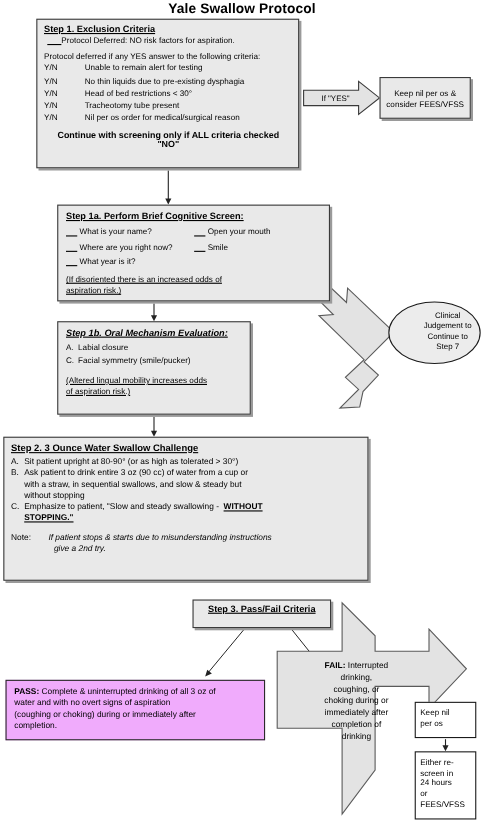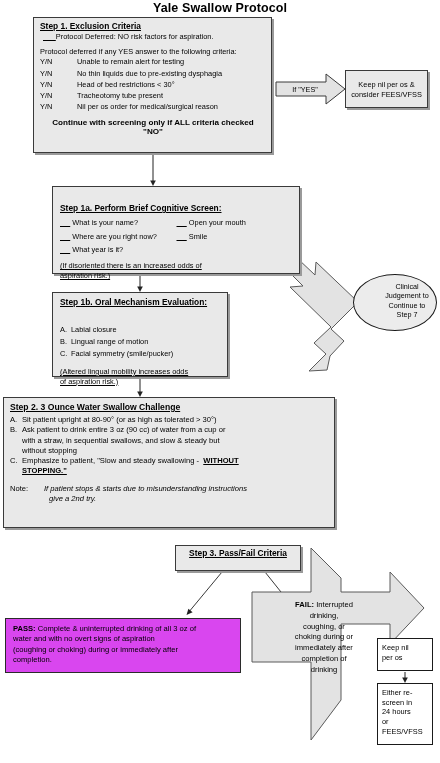--- a/index.html
+++ b/index.html
@@ -34,21 +34,21 @@
   }
 
   
   .box {
     background: #e9e9e9;
     border: 1px solid #3a3a3a;
     box-sizing: border-box;
     box-shadow: 2px 2px 0 0 #9a9a9a;
   }
   .box.plain {
-    background: #d946ef;
+    background: #f0abfc;
     box-shadow: none;
     border: 1px solid #2b2b2b;
   }
   .box.white {
     background: #ffffff;
     box-shadow: none;
     border: 1px solid #1a1a1a;
   }
   .hdr {
     font-weight: bold;
@@ -74,31 +74,31 @@
     left: 281px; top: 85px; width: 48px;
     font-size: 7.2px; text-align: center;
   }
   #keepnil-box { left: 345px; top: 70px; width: 83px; height: 38px; }
   #keepnil-box .inner {
     font-size: 7.4px; text-align: center; padding: 9px 4px 0 4px; line-height: 1.35;
   }
 
   
   #step1a { left: 52px; top: 186px; width: 248px; height: 88px; }
-  #step1a .inner { padding: 16px 6px 0 7px; font-size: 7.4px; }
+  #step1a .inner { padding: 4px 6px 0 7px; font-size: 7.4px; }
   #step1a .hdr { font-size: 8.4px; margin-bottom: 3px; }
   .cog-grid { display: flex; }
   .cog-col { width: 50%; }
   .cog-item { font-size: 7.4px; line-height: 1.85; }
   .cog-note { font-size: 7.4px; line-height: 1.35; margin-top: 4px; text-decoration: underline; }
 
   
   #step1b { left: 52px; top: 292px; width: 176px; height: 85px; }
   #step1b .inner { padding: 4px 6px 0 7px; font-size: 7.4px; }
-  #step1b .hdr { font-size: 8.4px; margin-bottom: 17px; }
+  #step1b .hdr { font-size: 8.4px; margin-bottom: 3px; font-style: italic; }
   .ol-item { font-size: 7.4px; line-height: 1.62; }
   .ol-item .lbl { display: inline-block; width: 11px; }
 
   
   #step2 { left: 3px; top: 397px; width: 332px; height: 131px; }
   #step2 .inner { padding: 4px 7px 0 6px; font-size: 7.6px; }
   #step2 .hdr { font-size: 8.6px; margin-bottom: 3px; }
   .s2-item { font-size: 7.6px; line-height: 1.35; display: flex; }
   .s2-item .lbl { flex: 0 0 12px; }
   .s2-cont { margin-left: 12px; font-size: 7.6px; line-height: 1.35; }
@@ -244,21 +244,20 @@
       <span class="txt">(If disoriented there is an increased odds of</span>
       <span class="txt">aspiration risk.)</span>
     </div>
   </div>
 </div>
 
 <div class="abs box" id="step1b">
   <div class="inner">
     <span class="hdr">Step 1b. Oral Mechanism Evaluation:</span>
     <div class="ol-item"><span class="lbl">A.</span><span>Labial closure</span></div>
-    <div class="ol-item"><span class="lbl">B.</span><span>Lingual range of motion</span></div>
     <div class="ol-item"><span class="lbl">C.</span><span>Facial symmetry (smile/pucker)</span></div>
     <div class="cog-note" style="margin-top:7px">
       <span class="txt">(Altered lingual mobility increases odds</span>
       <span class="txt">of aspiration risk.)</span>
     </div>
   </div>
 </div>
 
 <div class="abs" id="clinical-oval"></div>
 <div class="abs" id="clinical-label">

